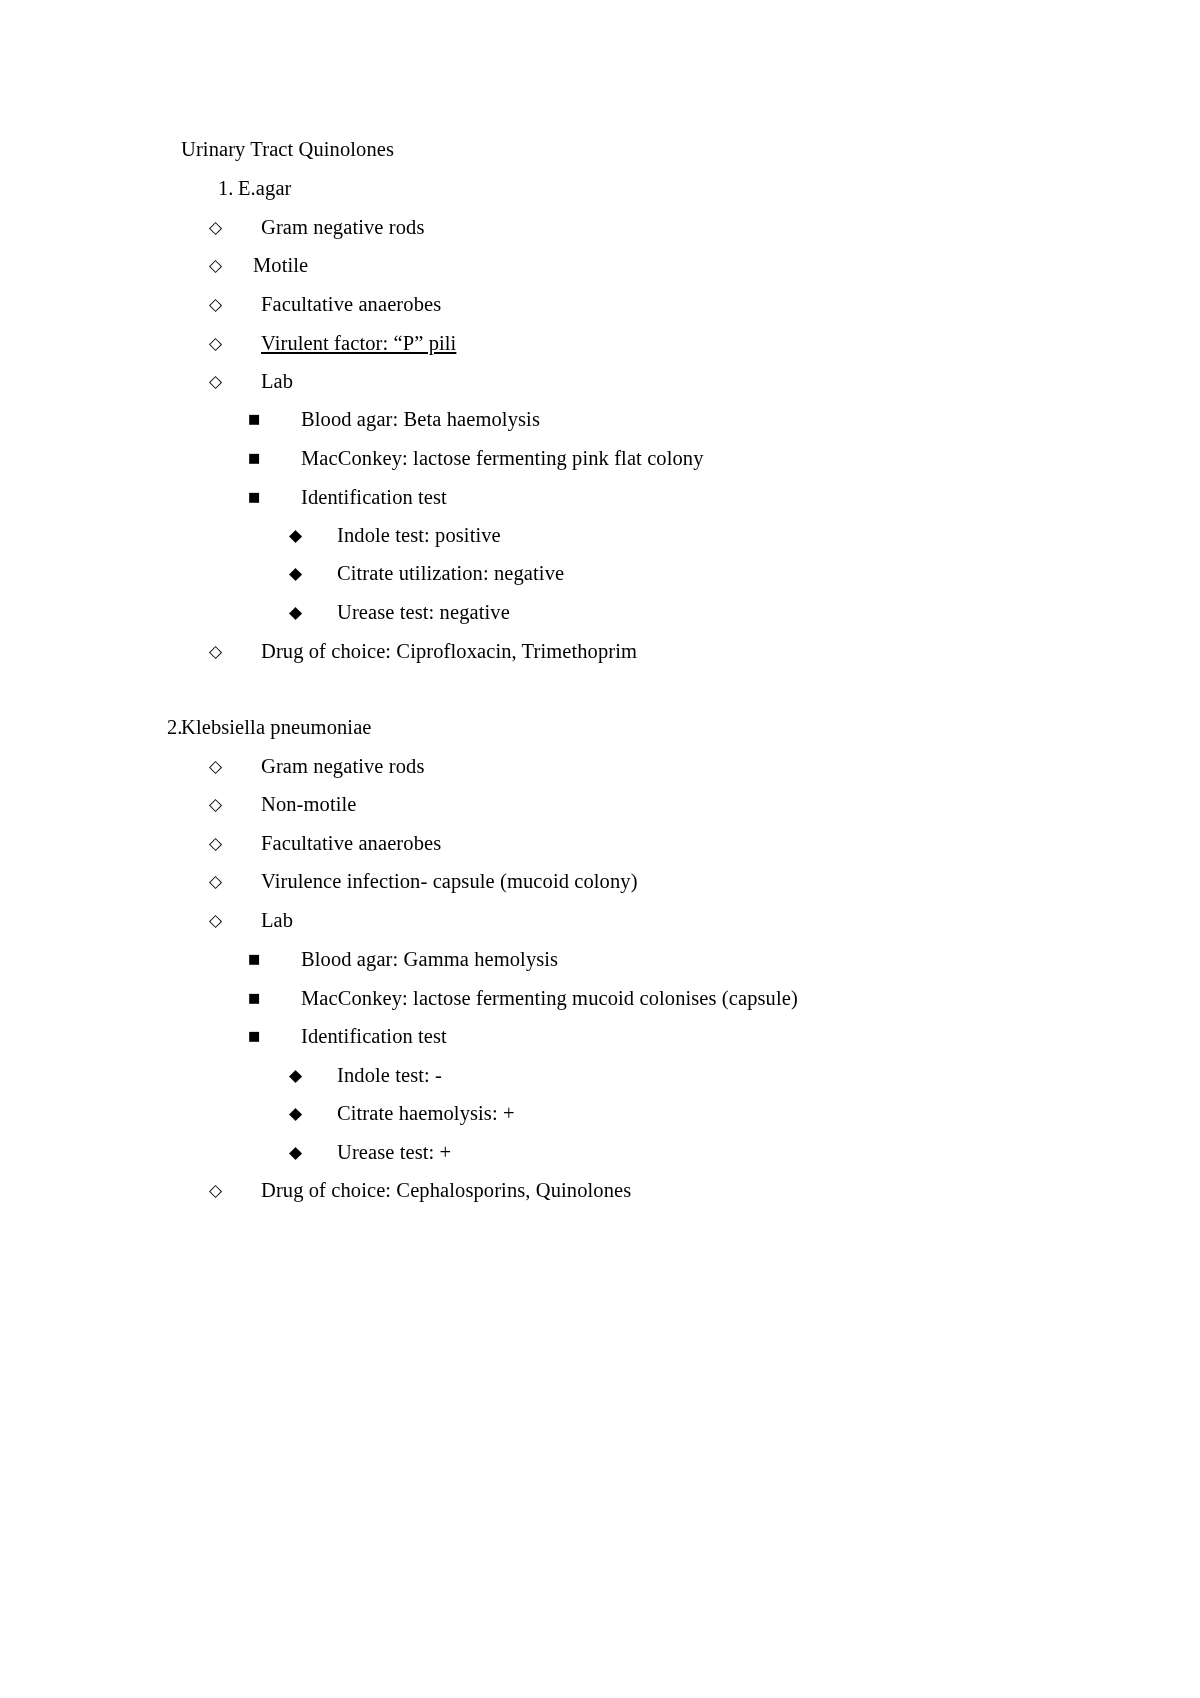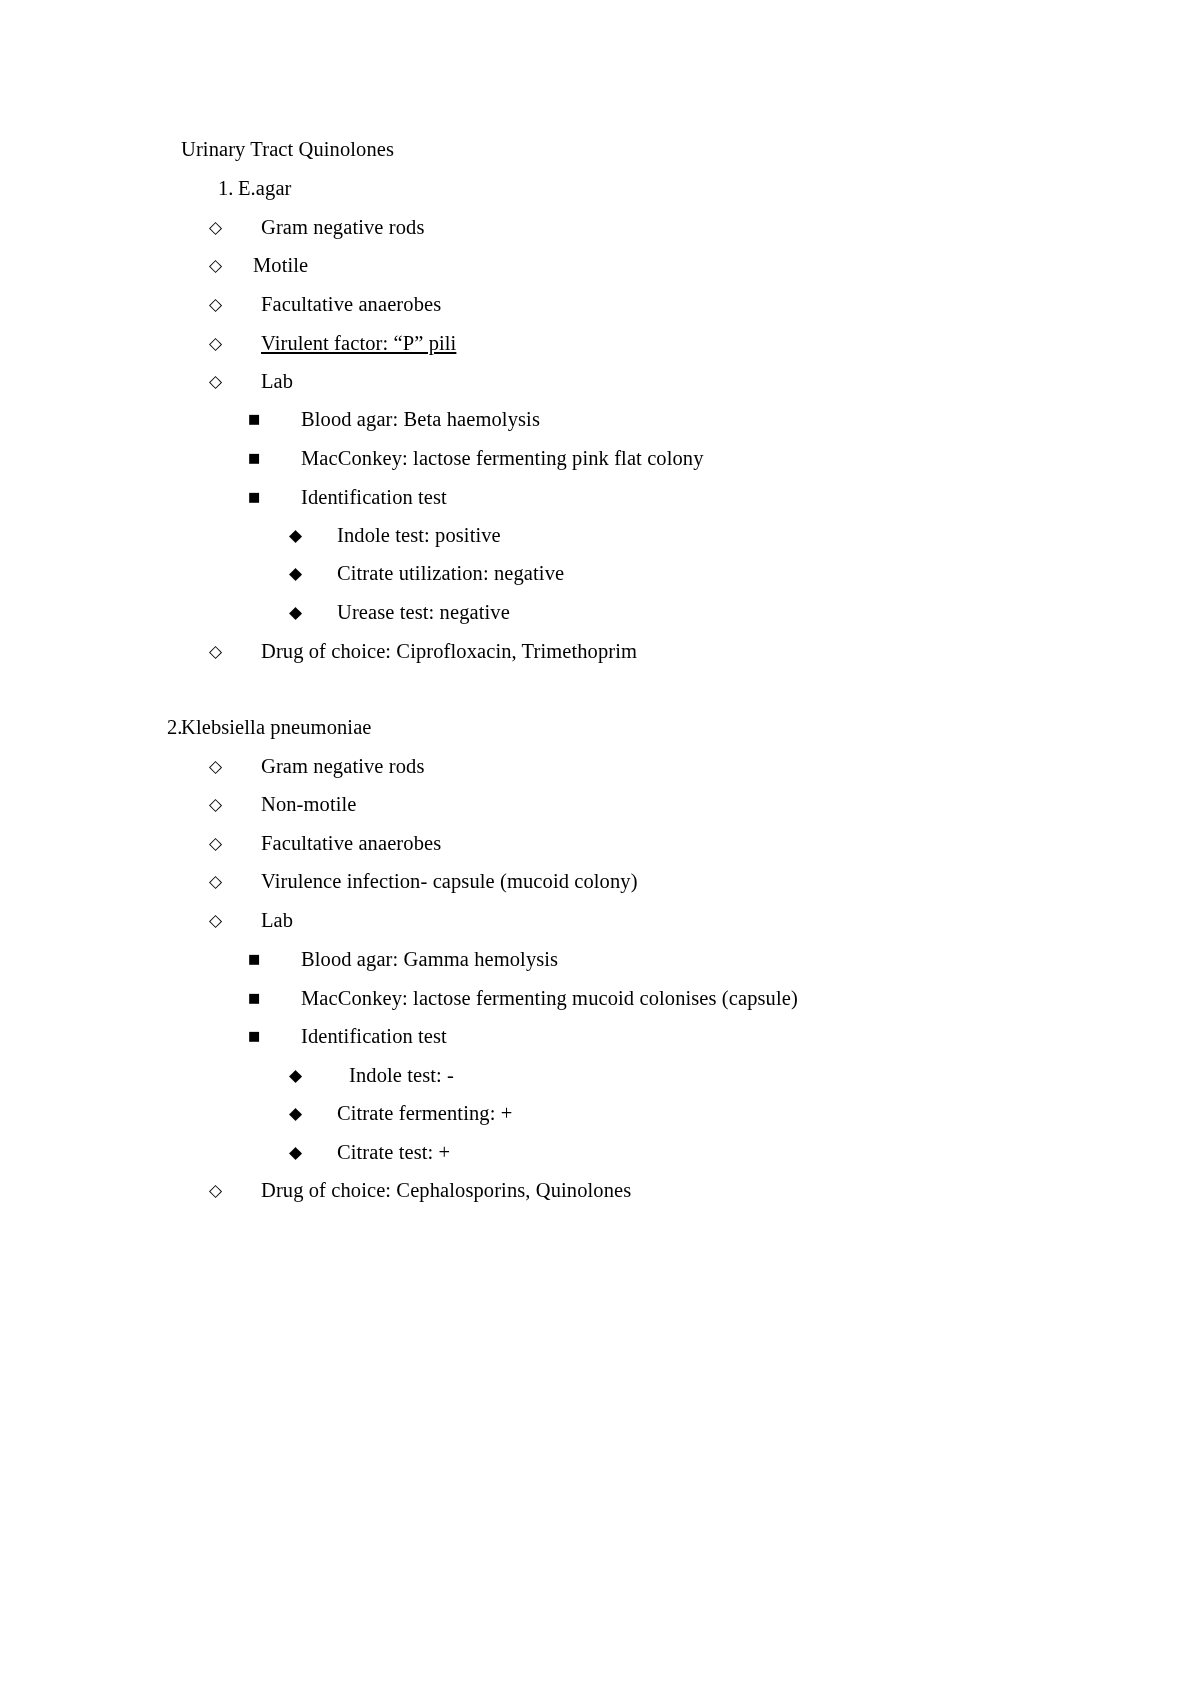--- a/index.html
+++ b/index.html
@@ -195,31 +195,31 @@
       <span class="btext" style="left:284px;">MacConkey: lactose fermenting mucoid colonises (capsule)</span>
     </div>
 
     <div class="line bullet-row" style="top:1023px;">
       <span class="marker mk-square-filled" style="left:248px;">■</span>
       <span class="btext" style="left:284px;">Identification test</span>
     </div>
 
     <div class="line bullet-row" style="top:1062px;">
       <span class="marker mk-diamond-filled" style="left:289px;">◆</span>
-      <span class="btext" style="left:332px;text-align:right;">Indole test: -</span>
+      <span class="btext" style="left:320px;text-align:right;">Indole test: -</span>
     </div>
 
     <div class="line bullet-row" style="top:1100px;">
       <span class="marker mk-diamond-filled" style="left:289px;">◆</span>
-      <span class="btext" style="left:320px;">Citrate fermenting: +</span>
+      <span class="btext" style="left:320px;">Citrate haemolysis: +</span>
     </div>
 
     <div class="line bullet-row" style="top:1139px;">
       <span class="marker mk-diamond-filled" style="left:289px;">◆</span>
-      <span class="btext" style="left:320px;">Citrate test: +</span>
+      <span class="btext" style="left:320px;">Urease test: +</span>
     </div>
 
     <div class="line bullet-row" style="top:1177px;">
       <span class="marker mk-diamond-hollow" style="left:209px;">◇</span>
       <span class="btext" style="left:244px;">Drug of choice: Cephalosporins, Quinolones</span>
     </div>
 
   </div>
 
 </div>

